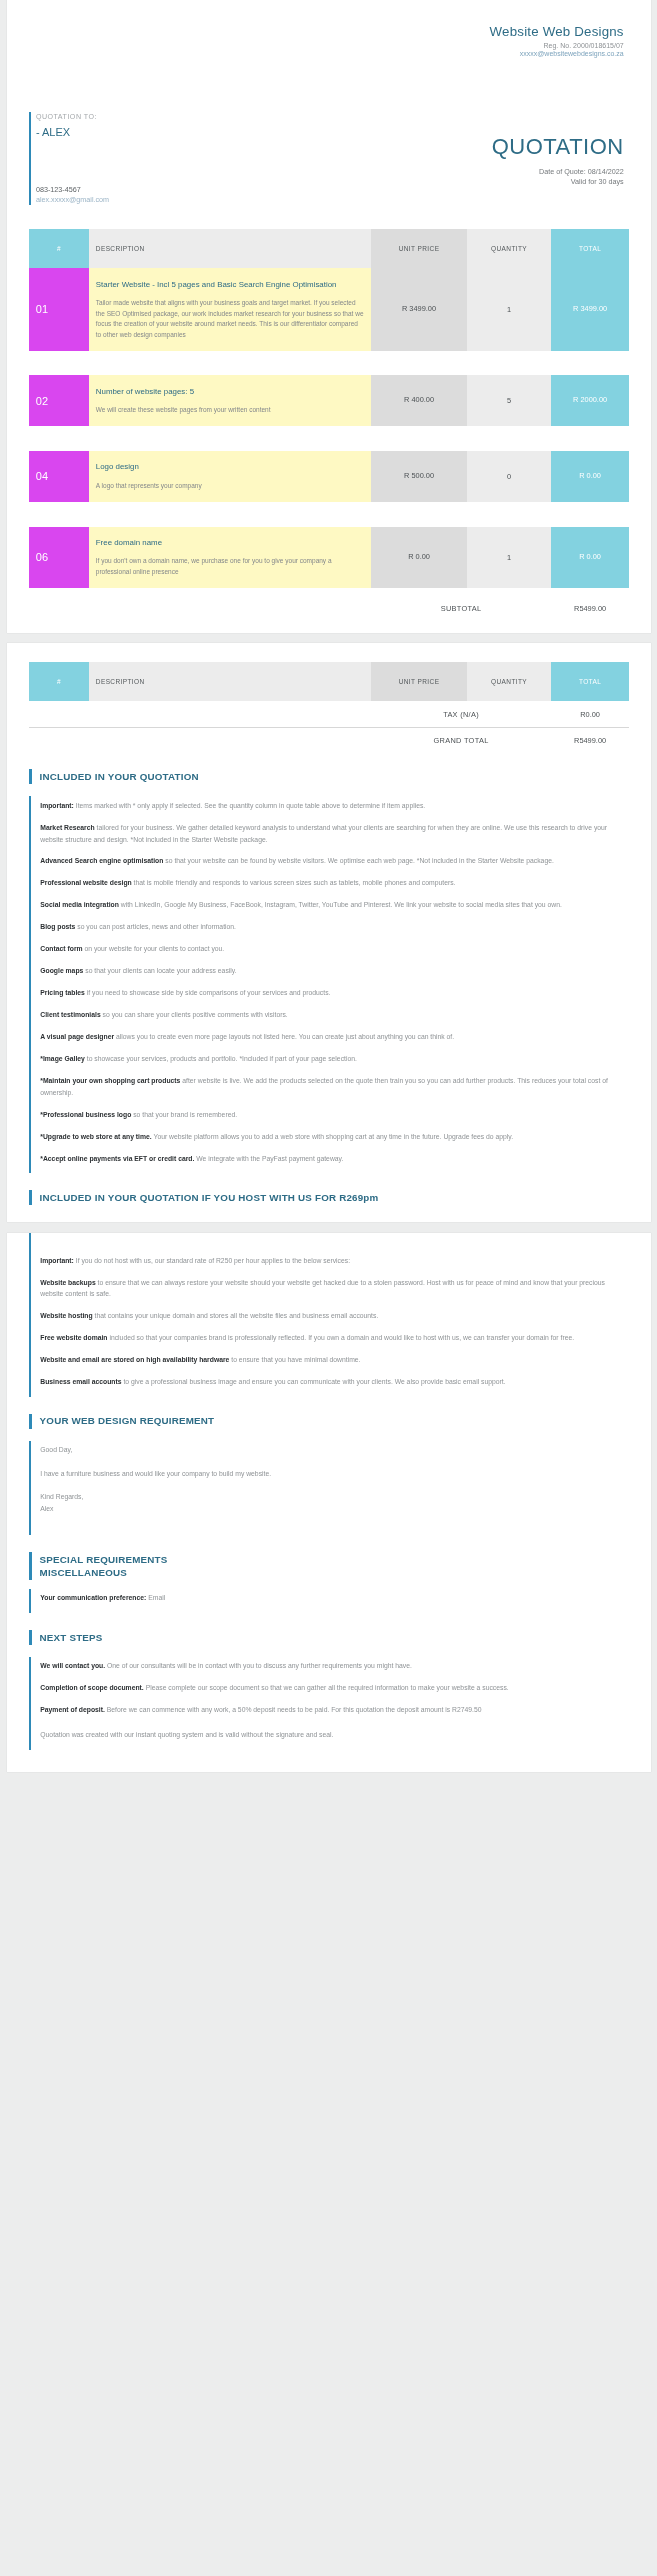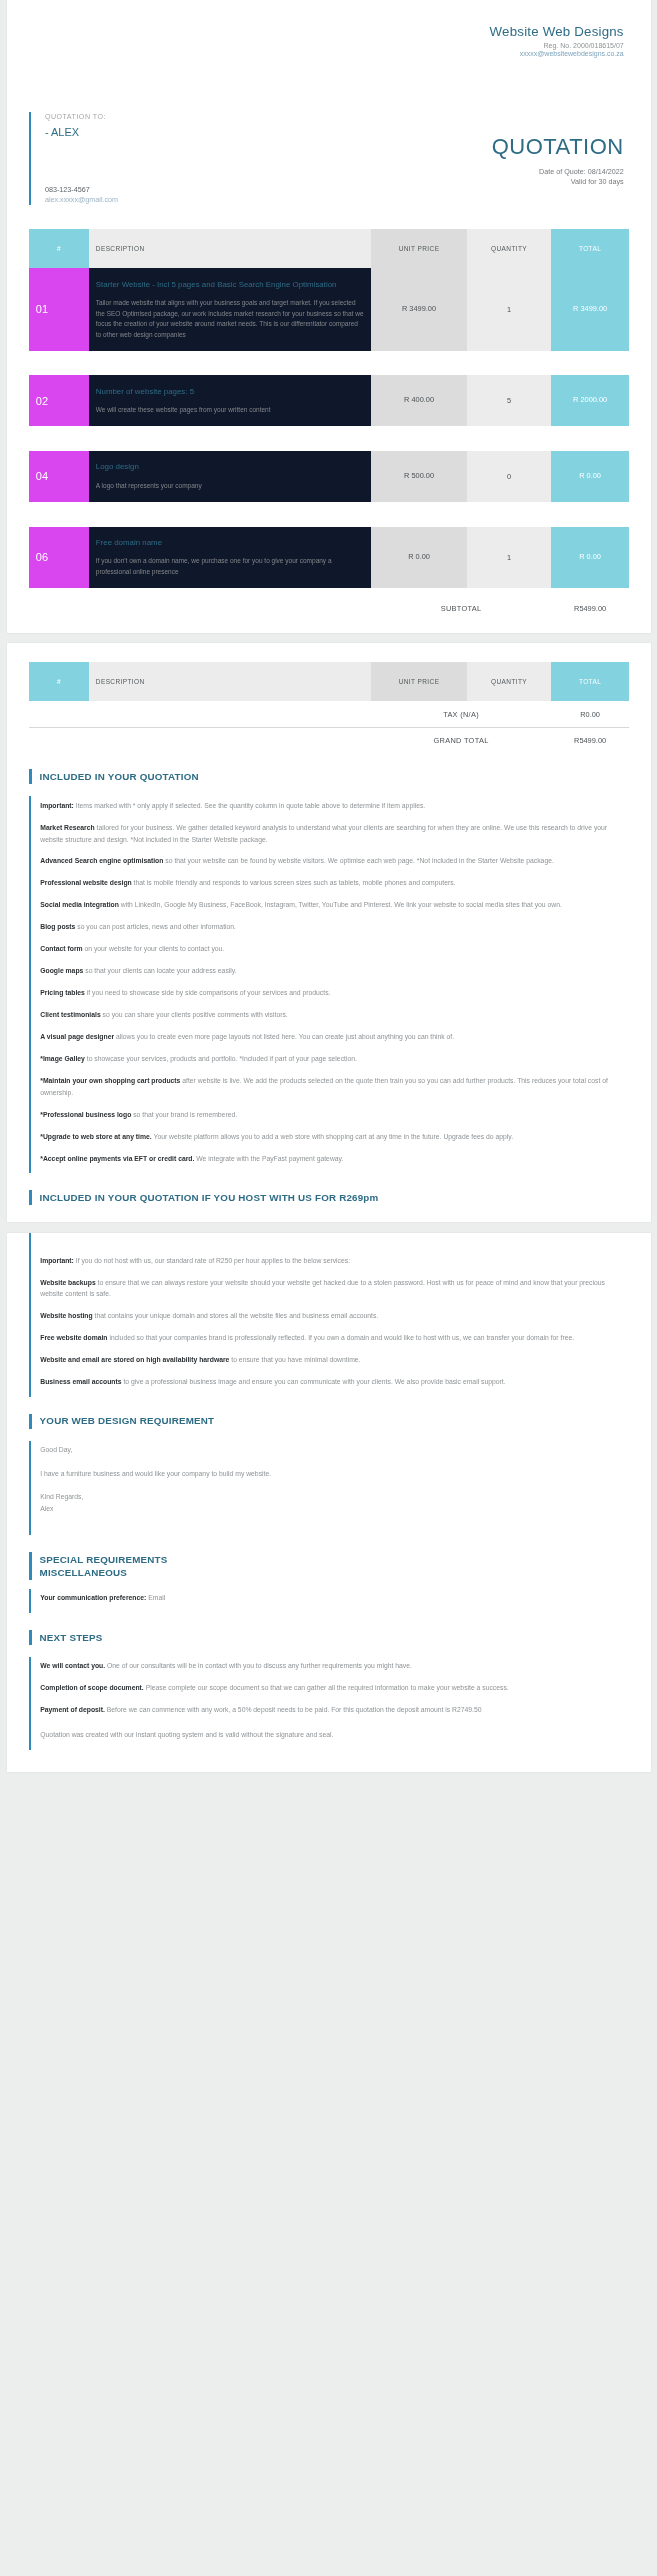--- a/index.html
+++ b/index.html
@@ -50,21 +50,21 @@
 
   
   .quote-to-wrap {
     padding: 13.7px 27.4px 0 22px;
     display: flex;
     justify-content: space-between;
     align-items: flex-start;
   }
   .quote-to {
     border-left: 2.6px solid #2e8ab8;
-    padding-left: 14px;
+    padding-left: 5px;
     line-height: 1.45;
   }
   .qt-label {
     color: #a4a8ab;
     font-size: 7.1px;
     letter-spacing: 0.5px;
   }
   .qt-name {
     color: #2e6c86;
     font-size: 11px;
@@ -125,21 +125,21 @@
   .th-total { background: #83d2e0; color: #ffffff !important; text-align: center; }
 
   .qtable tbody td { vertical-align: middle; padding: 10.3px 6.9px; }
   .td-num {
     background: #d946ef;
     color: #ffffff;
     font-size: 11px;
     text-align: left;
     vertical-align: middle;
   }
-  .td-desc { background: #0f172a; }
+  .td-desc { background: #fef9c3; }
   .td-unit { background: #dcdcdc; text-align: center; font-size: 7.4px; color: #4c5154; line-height:1.45;}
   .td-qty  { background: #ececec; text-align: center; font-size: 7.4px; color: #4c5154; }
   .td-total{ background: #83d2e0; text-align: center; font-size: 7.4px; color: #ffffff; line-height:1.45;}
 
   .item-title {
     color: #2e6c86;
     font-size: 7.9px;
     line-height: 1.5;
     margin-bottom: 7.7px;
   }

